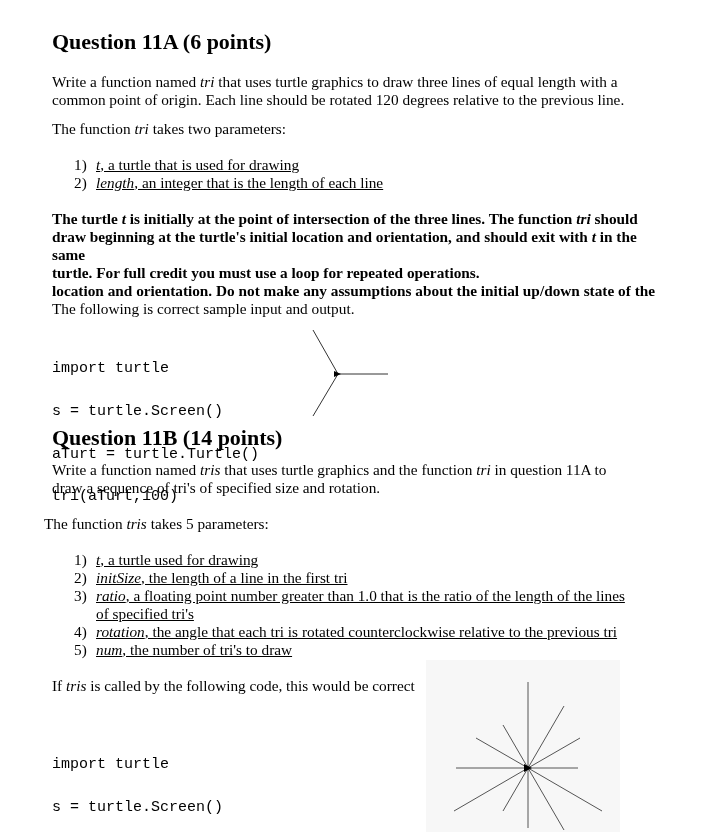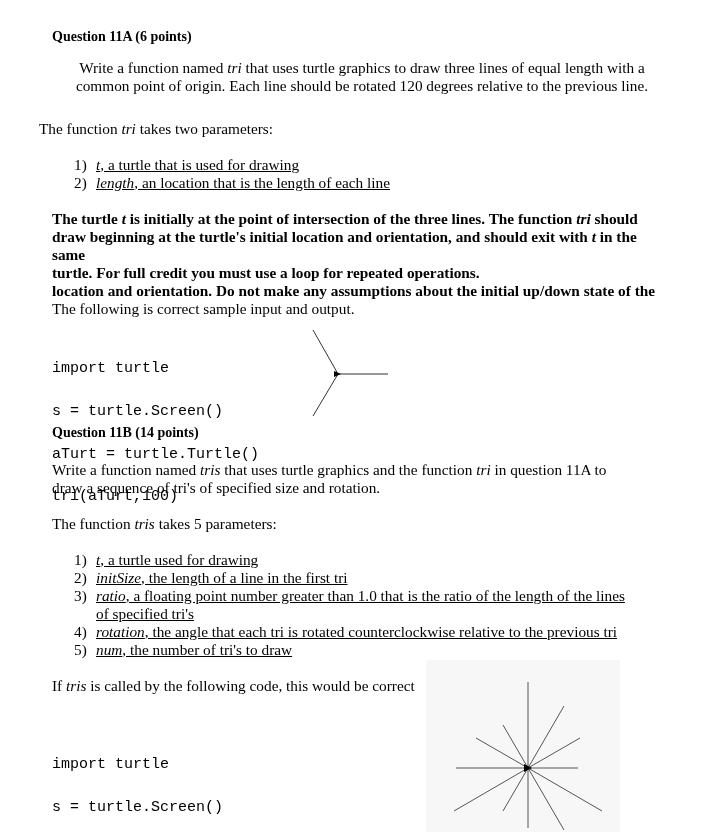--- a/index.html
+++ b/index.html
@@ -1,48 +1,48 @@
 <!DOCTYPE html>
 <html><head>
 <meta charset="utf-8">
 <style>
   html, body { margin: 0; padding: 0; background: #ffffff; }
   body { width: 708px; height: 832px; position: relative; overflow: hidden;
          font-family: "Liberation Serif", serif; color: #000; font-size: 15.3px; }
   .abs { position: absolute; }
-  .h { font-weight: bold; font-size: 14px; }
+  .h { font-weight: bold; font-size: 22px; }
   .p { line-height: 18px; }
   .mono { font-family: "Liberation Mono", monospace; font-size: 15px; line-height: 14.2px; white-space: pre; }
   .li { position: absolute; line-height: 18px; }
   .li .n { position: absolute; left: 0; }
   .li .t { position: absolute; left: 22px; white-space: nowrap; text-decoration: underline; }
   i { font-style: italic; }
   .shade { position: absolute; background: #f7f7f7; }
 </style>
 </head>
 <body>
 
 <div class="abs h" style="left:52px; top:29px;">Question 11A (6 points)</div>
 
-<div class="abs p" style="left:52px; top:59px; width:620px;text-align:center;">
+<div class="abs p" style="left:52px; top:73px; width:620px;">
   <div><span>Write a function named </span><i>tri</i><span> that uses turtle graphics to draw three lines of equal length with a</span></div>
   <div>common point of origin. Each line should be rotated 120 degrees relative to the previous line.</div>
 </div>
 
-<div class="abs p" style="left:39px; top:120px;">
+<div class="abs p" style="left:52px; top:120px;">
   <span>The function </span><i>tri</i><span> takes two parameters:</span>
 </div>
 
 <div class="li" style="left:74px; top:156px;">
   <span class="n">1)</span>
   <span class="t"><i>t</i><span>, a turtle that is used for drawing</span></span>
 </div>
 <div class="li" style="left:74px; top:174px;">
   <span class="n">2)</span>
-  <span class="t"><i>length</i><span>, an location that is the length of each line</span></span>
+  <span class="t"><i>length</i><span>, an integer that is the length of each line</span></span>
 </div>
 
 <div class="abs p" style="left:52px; top:210px; width:620px;font-weight:bold;">
   <div><span>The turtle </span><i>t</i><span> is initially at the point of intersection of the three lines. The function </span><i>tri</i><span> should</span></div>
   <div><span>draw beginning at the turtle's initial location and orientation, and should exit with </span><i>t</i><span> in the same</span></div>
   <div>turtle.  For full credit you must use a loop for repeated operations.</div>
   <div>location and orientation. Do not make any assumptions about the initial up/down state of the</div>
 </div>
 
 <div class="abs p" style="left:52px; top:300px;">The following is correct sample input and output.</div>
@@ -61,21 +61,21 @@
   <polygon points="24,45 31,48 24,51" fill="#000"></polygon>
 </svg>
 
 <div class="abs h" style="left:52px; top:425px;">Question 11B (14 points)</div>
 
 <div class="abs p" style="left:52px; top:461px; width:620px;">
   <div><span>Write a function named </span><i>tris</i><span> that uses turtle graphics and the function </span><i>tri</i><span> in question 11A to</span></div>
   <div>draw a sequence of tri's of specified size and rotation.</div>
 </div>
 
-<div class="abs p" style="left:52px; top:515px;text-align:center;">
+<div class="abs p" style="left:44px; top:515px;text-align:center;">
   <span>The function </span><i>tris</i><span> takes 5 parameters:</span>
 </div>
 
 <div class="li" style="left:74px; top:551px;">
   <span class="n">1)</span>
   <span class="t"><i>t</i><span>, a turtle used for drawing</span></span>
 </div>
 <div class="li" style="left:74px; top:569px;">
   <span class="n">2)</span>
   <span class="t"><i>initSize</i><span>, the length of a line in the first tri</span></span>

